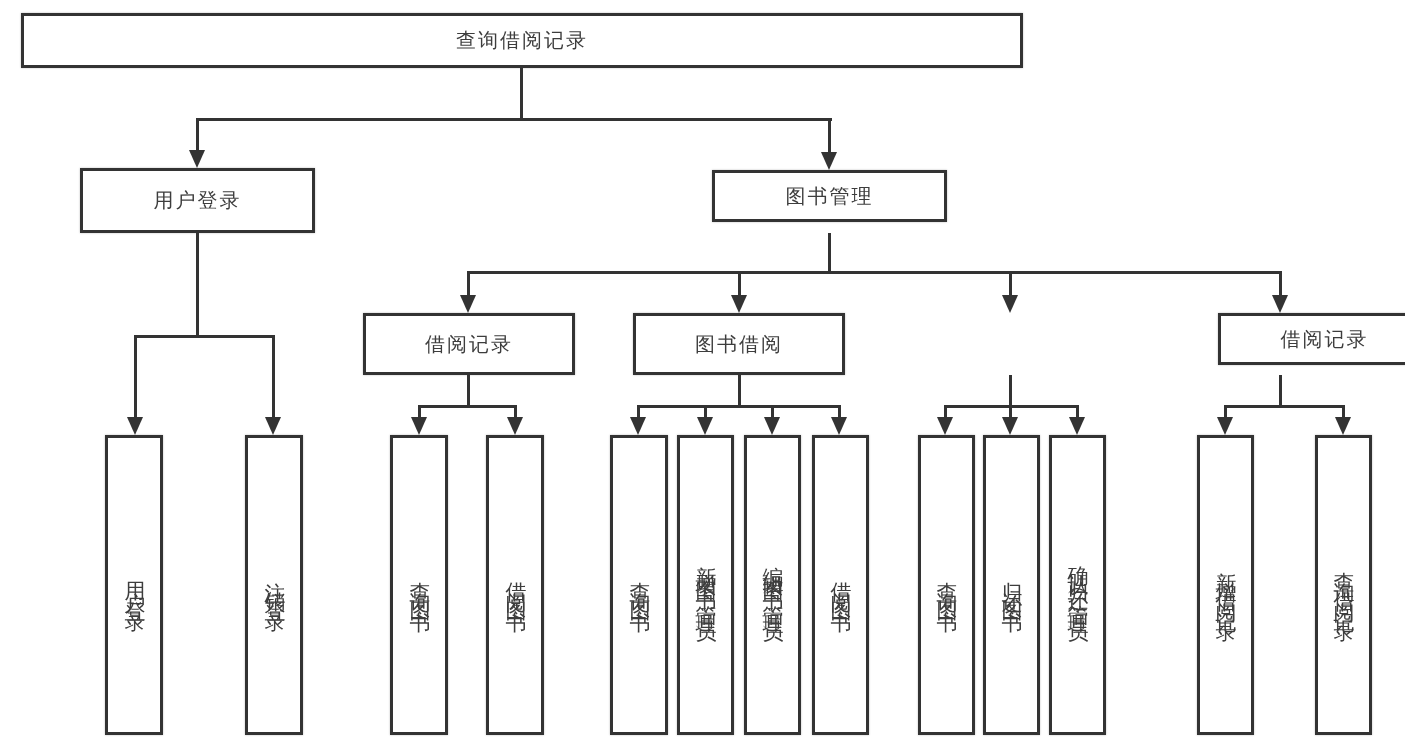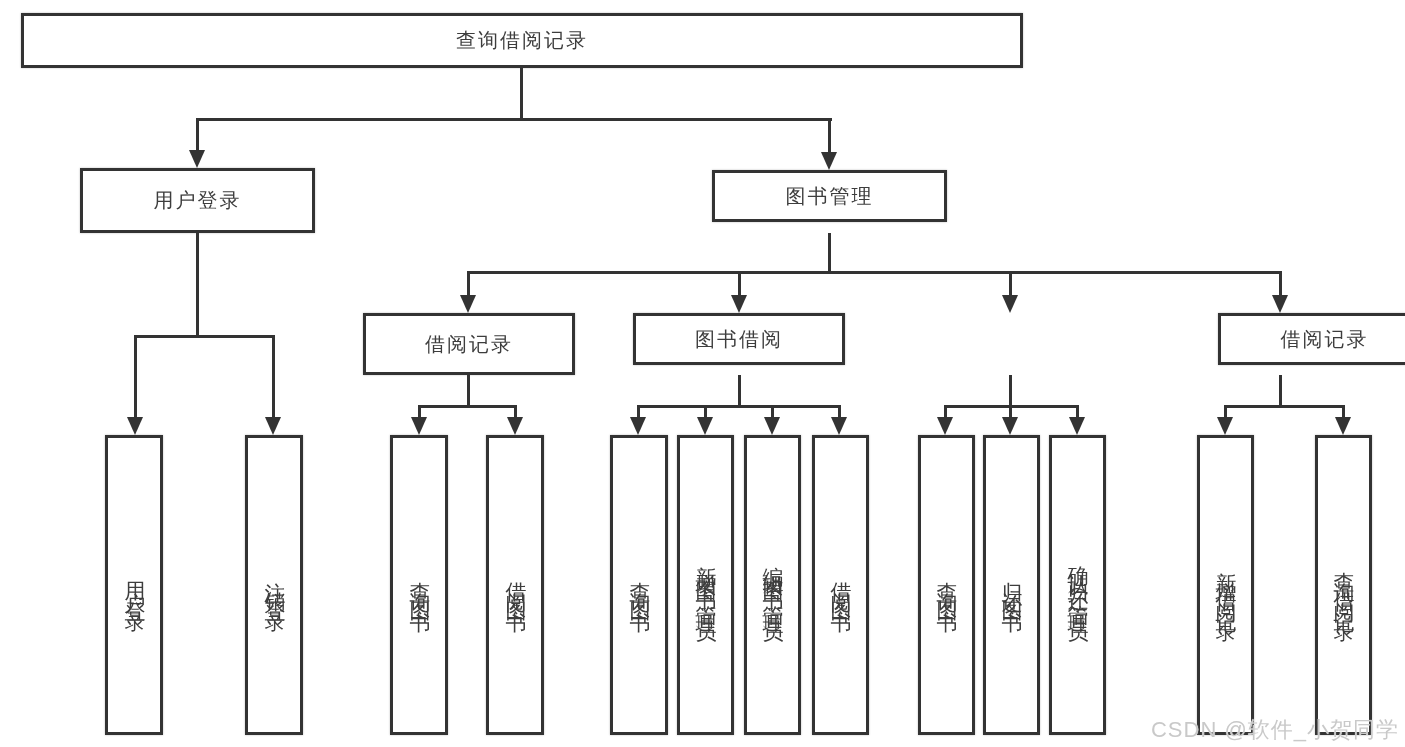--- a/index.html
+++ b/index.html
@@ -48,21 +48,21 @@
   <div class="box" style="left:80px;top:168px;width:235px;height:65px">
     <span>用户登录</span>
   </div>
   <div class="box" style="left:712px;top:170px;width:235px;height:52px">
     <span>图书管理</span>
   </div>
 
   <div class="box" style="left:363px;top:313px;width:212px;height:62px">
     <span>借阅记录</span>
   </div>
-  <div class="box" style="left:633px;top:313px;width:212px;height:52px">
+  <div class="box" style="left:633px;top:313px;width:212px;height:62px">
     <span>图书借阅</span>
   </div>
   <div class="box" style="left:1218px;top:313px;width:213px;height:52px">
     <span>借阅记录</span>
   </div>
 
   <div class="vbox" style="left:105px;top:435px;width:58px;height:300px">用户登录</div>
   <div class="vbox" style="left:245px;top:435px;width:58px;height:300px">注销登录</div>
 
   <div class="vbox" style="left:390px;top:435px;width:58px;height:300px">查询图书</div>
@@ -132,15 +132,14 @@
   <div class="vl" style="left:1076px;top:405px;height:14px"></div>
   <div class="arrow" style="left:1069px;top:417px"></div>
 
   <div class="vl" style="left:1279px;top:375px;height:32px"></div>
   <div class="hl" style="left:1224px;top:405px;width:121px"></div>
   <div class="vl" style="left:1224px;top:405px;height:14px"></div>
   <div class="arrow" style="left:1217px;top:417px"></div>
   <div class="vl" style="left:1342px;top:405px;height:14px"></div>
   <div class="arrow" style="left:1335px;top:417px"></div>
 
-  <div class="watermark">CSDN @软件_小贺同学</div>
 
 </div>
 
 </body></html>

